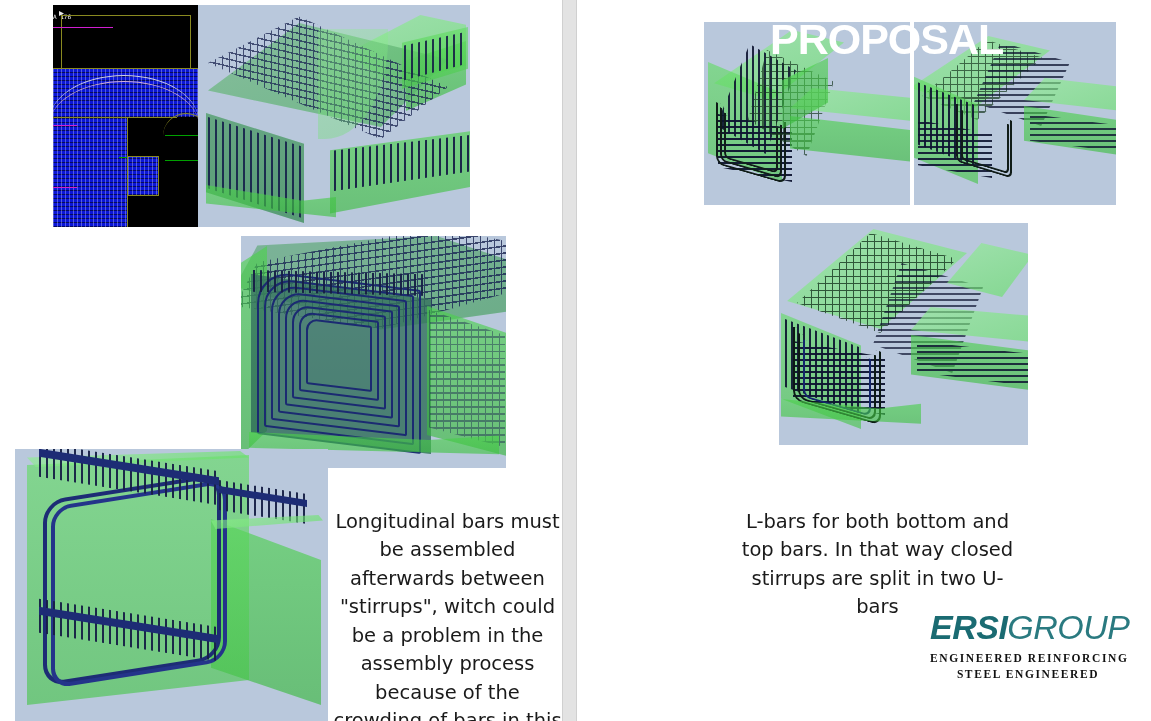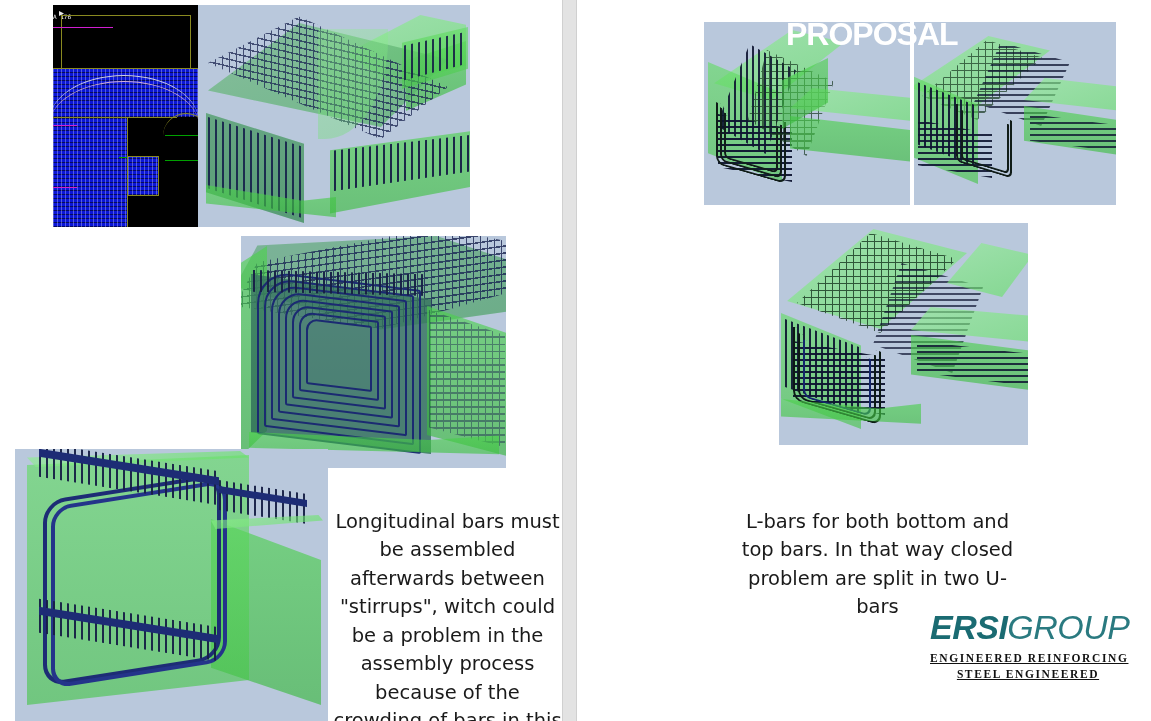--- a/index.html
+++ b/index.html
@@ -65,21 +65,20 @@
   .logo-group{font-weight:normal;}
   .logo-tag{
     font-family:"Liberation Serif", serif;
     font-weight:bold;
     font-size:11.5px;
     letter-spacing:1.6px;
     line-height:15px;
     color:#111111;
     margin-top:7px;
     white-space:nowrap;
-    text-decoration:underline;
   }
 
   
   .cad{
     position:absolute;
     background:#000000;
     overflow:hidden;
   }
   .cad i{position:absolute;display:block;}
   .cad .hatch{
@@ -347,21 +346,21 @@
          clip-path:polygon(28% 0%, 100% 24%, 70% 100%, 0% 72%);"></div>
 
     <div class="cc cc-top glass" style="left:110px;top:56px;width:104px;height:48px;
          clip-path:polygon(20% 0%, 100% 20%, 100% 70%, 0% 46%);"></div>
     <div class="cc cc-side glass" style="left:110px;top:84px;width:104px;height:60px;
          clip-path:polygon(0% 0%, 100% 26%, 100% 84%, 0% 58%);"></div>
     <div class="bars-h-dk" style="left:116px;top:92px;width:94px;height:46px;opacity:.8;
          clip-path:polygon(0% 0%, 100% 26%, 100% 84%, 0% 58%);"></div>
   </div>
 
-  <div class="title" style="left:786px;top:18px;font-size:32px;">PROPOSAL</div>
+  <div class="title" style="left:770px;top:18px;font-size:43px;">PROPOSAL</div>
 
   <div class="render" style="left:779px;top:223px;width:249px;height:222px;">
 
     <div class="cc cc-top glass" style="left:8px;top:6px;width:180px;height:100px;
          clip-path:polygon(48% 0%, 100% 24%, 52% 100%, 0% 72%);"></div>
     <div class="mesh-lite" style="left:18px;top:10px;width:160px;height:100px;opacity:.8;
          clip-path:polygon(46% 0%, 100% 26%, 52% 100%, 0% 70%);"></div>
 
     <div class="cc cc-face glass" style="left:2px;top:90px;width:80px;height:116px;
          clip-path:polygon(0% 0%, 100% 28%, 100% 100%, 0% 74%);"></div>
@@ -386,21 +385,21 @@
     <div class="bars-h-dk" style="left:138px;top:118px;width:114px;height:54px;opacity:.85;
          clip-path:polygon(0% 0%, 100% 24%, 100% 84%, 0% 58%);"></div>
 
     <div class="cc cc-side glass" style="left:2px;top:176px;width:140px;height:40px;
          clip-path:polygon(0% 0%, 70% 24%, 100% 12%, 100% 62%, 0% 44%);"></div>
 
     <div class="cc cc-top glass" style="left:168px;top:20px;width:86px;height:54px;
          clip-path:polygon(40% 0%, 100% 22%, 64% 100%, 0% 74%);"></div>
   </div>
 
-  <p class="caption" style="left:740px;top:488px;width:275px;">L-bars for both bottom and top bars. In that way closed problem are split in two U-bars</p>
+  <p class="caption" style="left:740px;top:488px;width:275px;">L-bars for both bottom and top bars. In that way closed stirrups are split in two U-bars</p>
 
   <div class="logo" style="left:930px;top:610px;width:196px;">
     <div class="logo-word">
       <span class="logo-ersi" style="color:#1a6b72;">ERSI</span><span class="logo-group" style="color:#2a7a80;">GROUP</span>
     </div>
     <div class="logo-tag">ENGINEERED REINFORCING</div>
     <div class="logo-tag" style="margin-top:1px;">STEEL ENGINEERED</div>
   </div>
 
 </div>

